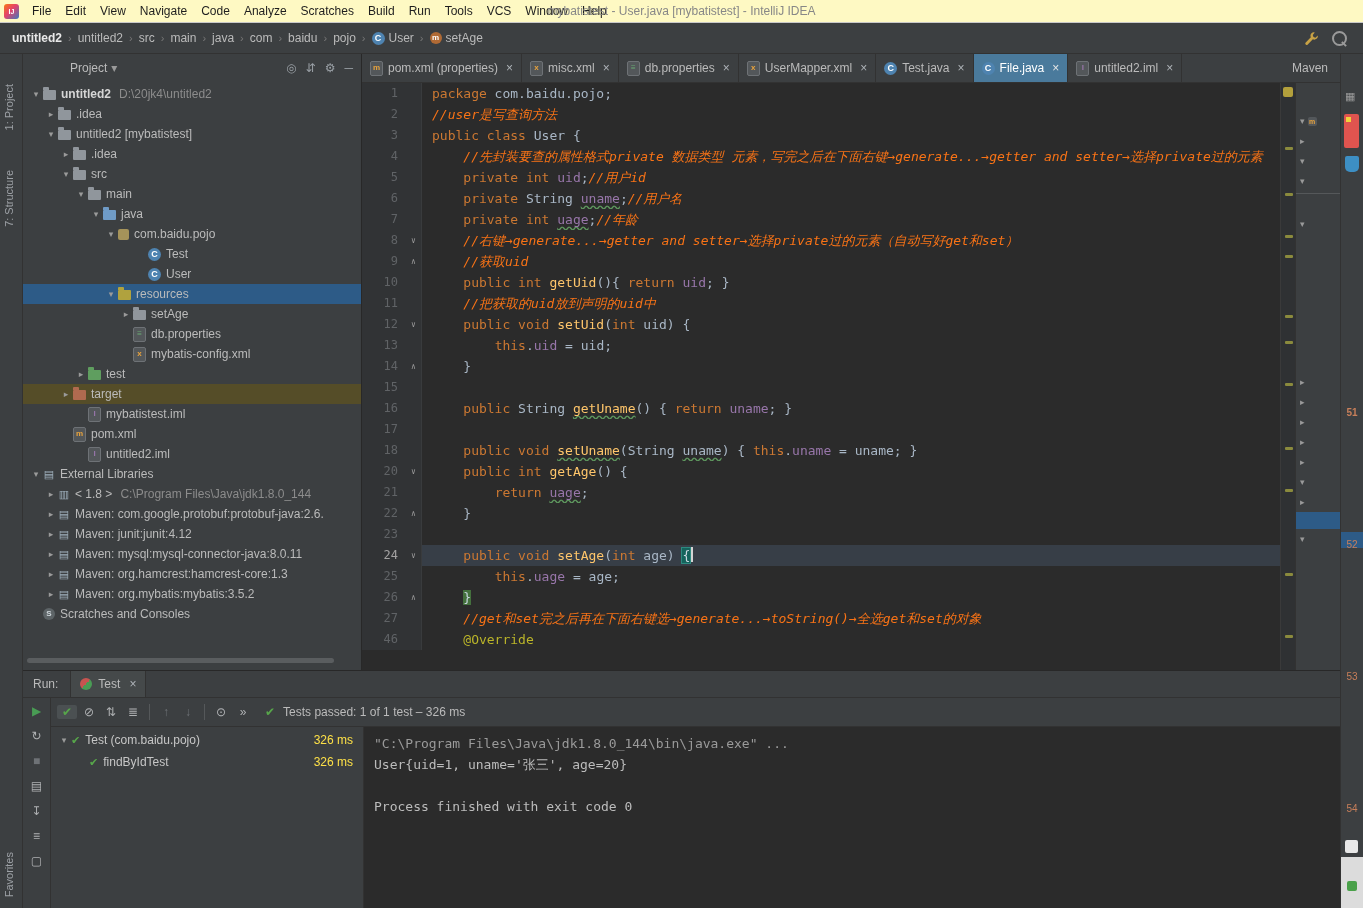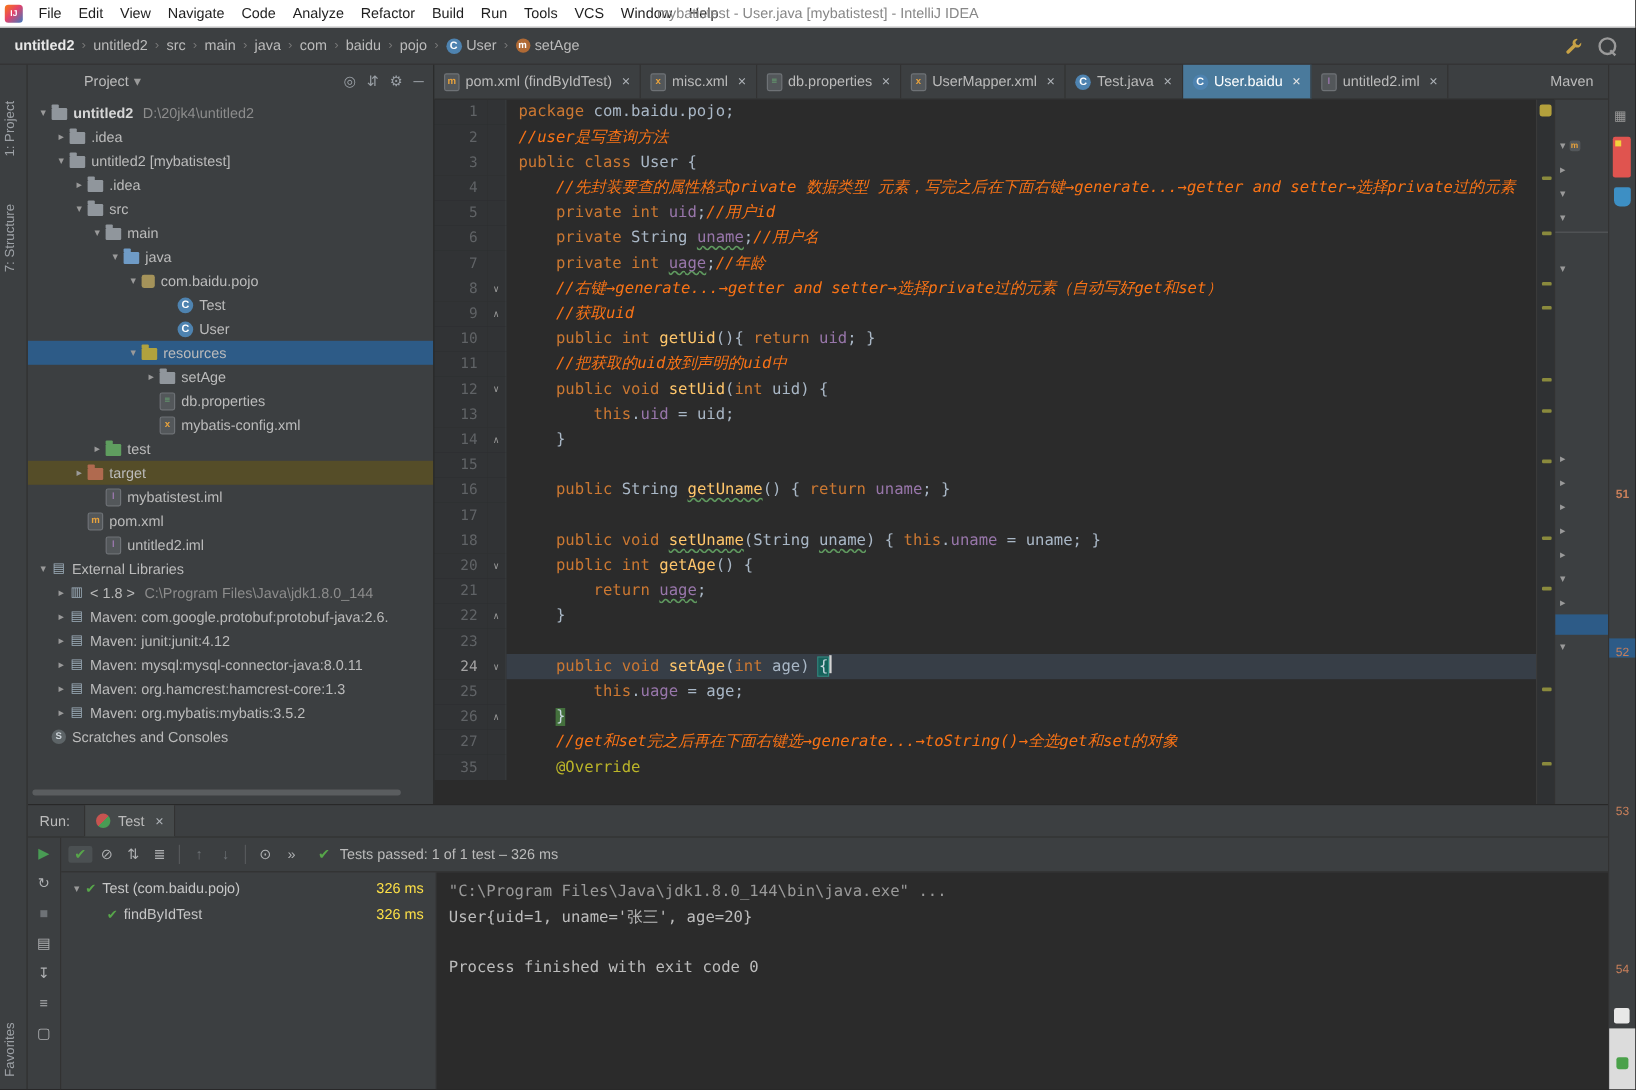--- a/index.html
+++ b/index.html
@@ -1,20 +1,20 @@
 <!DOCTYPE html>
 <html><head>
 <meta charset="utf-8">
 <style>
   html,body{margin:0;padding:0;background:#1e1e1e;}
   .app{width:1363px;height:908px;position:relative;background:#2b2b2b;overflow:hidden;
        font-family:"Liberation Sans",sans-serif;font-size:12px;color:#bbbbbb;
        -webkit-font-smoothing:antialiased;}
   
-  .menubar{height:22px;background:#ffffff;border-bottom:1px solid #c9c9c9;display:flex;align-items:center;position:relative;}
+  .menubar{height:22px;background:#fef9c3;border-bottom:1px solid #c9c9c9;display:flex;align-items:center;position:relative;}
   .logo{width:15px;height:15px;margin:0 6px 0 4px;border-radius:3px;flex:0 0 auto;
         background:linear-gradient(135deg,#f97a12,#e4426b 45%,#3b7bbf);color:#fff;
         font-size:7px;font-weight:bold;display:flex;align-items:center;justify-content:center;}
   .menu-items{display:flex;align-items:center;height:100%;}
   .menu-item{padding:0 7px;color:#1e1e1e;height:100%;display:flex;align-items:center;cursor:default;}
   .win-title{position:absolute;left:50%;transform:translateX(-50%);color:#878787;white-space:nowrap;}
   
   .navbar{height:30px;background:#3c3f41;border-bottom:1px solid #323232;display:flex;align-items:center;padding:0 8px 0 12px;}
   .breadcrumbs{display:flex;align-items:center;min-width:0;white-space:nowrap;}
   .crumb{display:inline-flex;align-items:center;gap:4px;color:#bbbbbb;}
@@ -156,21 +156,21 @@
 
   <div class="menubar">
     <span class="logo">IJ</span>
     <div class="menu-items">
         <div class="menu-item">File</div>
         <div class="menu-item">Edit</div>
         <div class="menu-item">View</div>
         <div class="menu-item">Navigate</div>
         <div class="menu-item">Code</div>
         <div class="menu-item">Analyze</div>
-        <div class="menu-item">Refactor</div>
+        <div class="menu-item">Scratches</div>
         <div class="menu-item">Build</div>
         <div class="menu-item">Run</div>
         <div class="menu-item">Tools</div>
         <div class="menu-item">VCS</div>
         <div class="menu-item">Window</div>
         <div class="menu-item">Help</div>
       </div>
     <div class="win-title">mybatistest - User.java [mybatistest] - IntelliJ IDEA</div>
   </div>
 
@@ -392,21 +392,21 @@
           <div class="hscroll">
               <div class="thumb"></div>
             </div>
         </div>
 
         <div class="editor-area">
           <div class="tab-bar">
             <div class="tabs">
                 <div class="tab">
                   <span class="icon ic-maven">m</span>
-                  <span class="tab-label">pom.xml (findByIdTest)</span>
+                  <span class="tab-label">pom.xml (properties)</span>
                   <span class="tab-close">×</span>
                 </div>
                 <div class="tab">
                   <span class="icon ic-xml">x</span>
                   <span class="tab-label">misc.xml</span>
                   <span class="tab-close">×</span>
                 </div>
                 <div class="tab">
                   <span class="icon ic-properties">≡</span>
                   <span class="tab-label">db.properties</span>
@@ -417,21 +417,21 @@
                   <span class="tab-label">UserMapper.xml</span>
                   <span class="tab-close">×</span>
                 </div>
                 <div class="tab">
                   <span class="icon ic-class">C</span>
                   <span class="tab-label">Test.java</span>
                   <span class="tab-close">×</span>
                 </div>
                 <div class="tab active">
                   <span class="icon ic-class">C</span>
-                  <span class="tab-label">User.baidu</span>
+                  <span class="tab-label">File.java</span>
                   <span class="tab-close">×</span>
                 </div>
                 <div class="tab">
                   <span class="icon ic-iml">I</span>
                   <span class="tab-label">untitled2.iml</span>
                   <span class="tab-close">×</span>
                 </div>
               </div>
             <div class="tabbar-right">Maven</div>
           </div>
@@ -456,21 +456,21 @@
                 <div class="code-line"><span class="ln">17</span><span class="fold"></span><span class="txt"></span></div>
                 <div class="code-line"><span class="ln">18</span><span class="fold"></span><span class="txt"><span class="tk pl">    </span><span class="tk kw">public void</span><span class="tk pl"> </span><span class="tk mt ul">setUname</span><span class="tk pl">(String </span><span class="tk pl ul">uname</span><span class="tk pl">) { </span><span class="tk kw">this</span><span class="tk pl">.</span><span class="tk fd">uname</span><span class="tk pl"> = uname; }</span></span></div>
                 <div class="code-line"><span class="ln">20</span><span class="fold">∨</span><span class="txt"><span class="tk pl">    </span><span class="tk kw">public int</span><span class="tk pl"> </span><span class="tk mt">getAge</span><span class="tk pl">() {</span></span></div>
                 <div class="code-line"><span class="ln">21</span><span class="fold"></span><span class="txt"><span class="tk pl">        </span><span class="tk kw">return</span><span class="tk pl"> </span><span class="tk fd ul">uage</span><span class="tk pl">;</span></span></div>
                 <div class="code-line"><span class="ln">22</span><span class="fold">∧</span><span class="txt"><span class="tk pl">    }</span></span></div>
                 <div class="code-line"><span class="ln">23</span><span class="fold"></span><span class="txt"></span></div>
                 <div class="code-line current"><span class="ln">24</span><span class="fold">∨</span><span class="txt"><span class="tk pl">    </span><span class="tk kw">public void</span><span class="tk pl"> </span><span class="tk mt">setAge</span><span class="tk pl">(</span><span class="tk kw">int</span><span class="tk pl"> age) </span><span class="tk bro">{</span><span class="caret"></span></span></div>
                 <div class="code-line"><span class="ln">25</span><span class="fold"></span><span class="txt"><span class="tk pl">        </span><span class="tk kw">this</span><span class="tk pl">.</span><span class="tk fd">uage</span><span class="tk pl"> = age;</span></span></div>
                 <div class="code-line"><span class="ln">26</span><span class="fold">∧</span><span class="txt"><span class="tk pl">    </span><span class="tk brc">}</span></span></div>
                 <div class="code-line"><span class="ln">27</span><span class="fold"></span><span class="txt"><span class="tk pl">    </span><span class="tk cm">//get和set完之后再在下面右键选→generate...→toString()→全选get和set的对象</span></span></div>
-                <div class="code-line"><span class="ln">35</span><span class="fold"></span><span class="txt"><span class="tk pl">    </span><span class="tk an">@Override</span></span></div>
+                <div class="code-line"><span class="ln">46</span><span class="fold"></span><span class="txt"><span class="tk pl">    </span><span class="tk an">@Override</span></span></div>
               </div>
             <div class="error-stripe">
               <span class="es-indicator"></span>
             <span class="es-mark" style="top: 64px;"></span>
                 <span class="es-mark" style="top: 110px;"></span>
                 <span class="es-mark" style="top: 152px;"></span>
                 <span class="es-mark" style="top: 172px;"></span>
                 <span class="es-mark" style="top: 232px;"></span>
                 <span class="es-mark" style="top: 258px;"></span>
                 <span class="es-mark" style="top: 300px;"></span>

